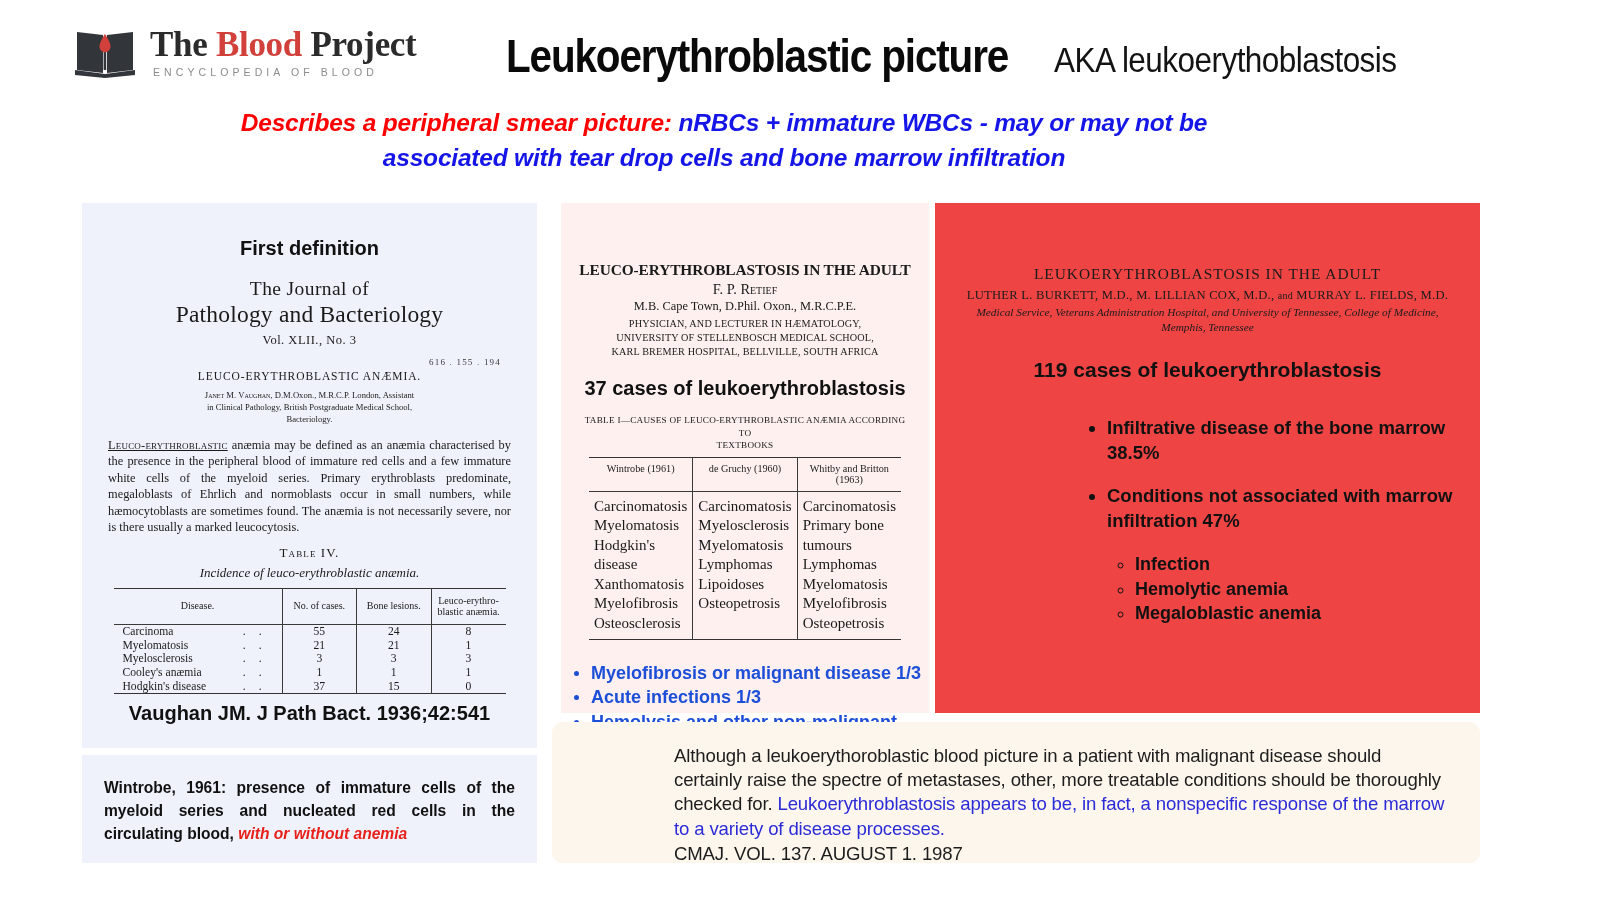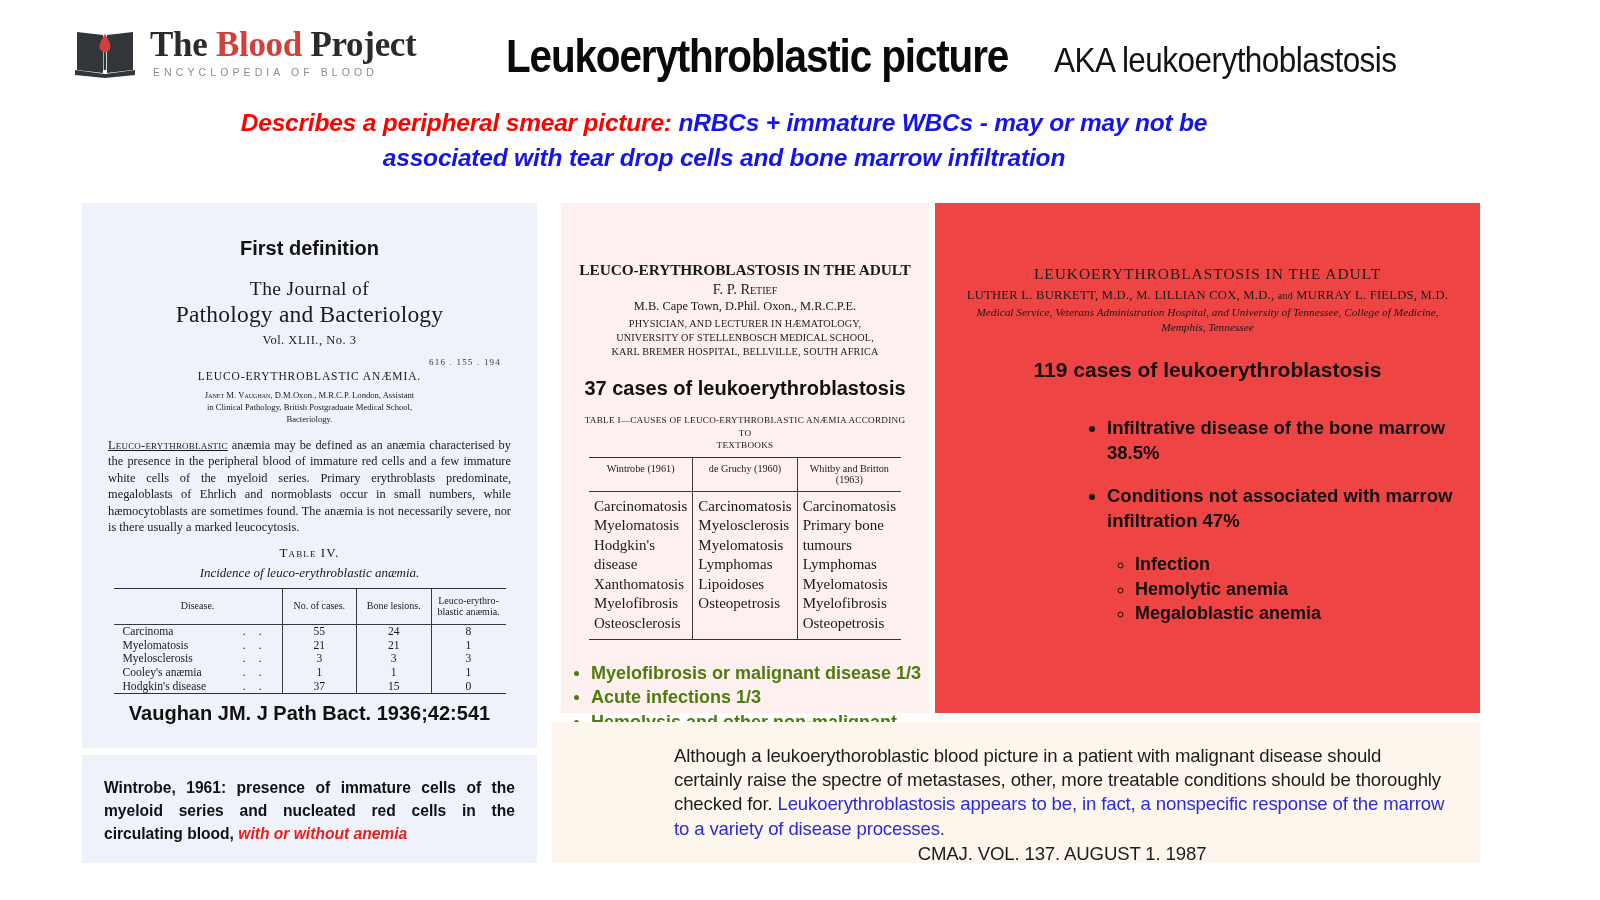--- a/index.html
+++ b/index.html
@@ -41,21 +41,21 @@
   }
   .subtitle .s-red{color:#fe0000;}
   .subtitle .s-blue{color:#1515e8;}
 
   
   .panel{position:absolute;box-sizing:border-box;}
   .panel-left{left:82px;top:203px;width:455px;height:545px;background:#eff2fb;}
   .panel-left-2{left:82px;top:755px;width:455px;height:108px;background:#eff2fb;}
   .panel-mid{left:561px;top:203px;width:368px;height:510px;background:#fdf0ee;}
   .panel-right{left:935px;top:203px;width:545px;height:510px;background:#ef4444;}
-  .panel-quote{left:552px;top:722px;width:928px;height:141px;background:#fdf6ec;}
+  .panel-quote{left:552px;top:722px;width:928px;height:141px;background:#fdf6ec;border-radius:10px;}
 
   .panel-head{
     text-align:center;font-size:20px;font-weight:700;color:#111;
   }
 
   
   .scan{font-family:"Liberation Serif", serif;color:#1a1a1a;}
   .scan-center{text-align:center;}
 
   
@@ -120,21 +120,21 @@
   .t1 tbody td{
     font-size:15px;line-height:1.30;padding:5px 5px 6px;
     border-right:1px solid #3a3a3a;
   }
   .t1 tbody td:last-child{border-right:0;}
   .t1-top{border-top:1.4px solid #333;}
   .t1-bot{border-bottom:1.4px solid #333;}
 
   ul.blist{margin:0;padding:0 0 0 26px;list-style:disc;}
   ul.blist li{
-    font-size:18px;font-weight:700;line-height:1.30;color:#4d7c0f;margin-bottom:1px;
+    font-size:18px;font-weight:700;line-height:1.30;color:#1d4ed8;margin-bottom:1px;
   }
   ul.blist li::marker{font-size:17px;}
 
   .mid-cite{text-align:center;font-size:19px;font-weight:700;color:#111;}
 
   
   .bk-title{font-size:15.4px;text-align:center;letter-spacing:1.0px;}
   .bk-auth{font-size:12.6px;text-align:center;margin-top:5px;letter-spacing:0.25px;}
   .bk-auth .and{font-size:10px;}
   .bk-aff{font-size:11.3px;font-style:italic;text-align:center;line-height:1.3;margin-top:2px;}
@@ -146,21 +146,21 @@
     font-size:18.5px;font-weight:700;line-height:1.32;color:#111;margin-bottom:19px;
   }
   ul.sublist{margin:0;padding:0 0 0 28px;list-style:circle;}
   ul.sublist li{font-size:18px;font-weight:700;line-height:1.32;color:#111;margin-bottom:1px;}
 
   .quote-txt{
     font-size:18.6px;font-weight:400;line-height:1.30;color:#1d1d1d;
     letter-spacing:-0.15px;
   }
   .quote-txt .blue{color:#2b2bd8;}
-  .quote-cite{font-size:18.6px;color:#1d1d1d;letter-spacing:-0.15px;text-align:center;}
+  .quote-cite{font-size:18.6px;color:#1d1d1d;letter-spacing:-0.15px;}
 </style>
 </head>
 <body>
 
 <div class="header">
 
   <div class="logo">
     <div class="logo-mark">
       <svg width="62" height="52" viewBox="0 0 62 52">
         <path d="M3 6 L3 44 L29 47 L29 9 Z" fill="#32353a"></path>

